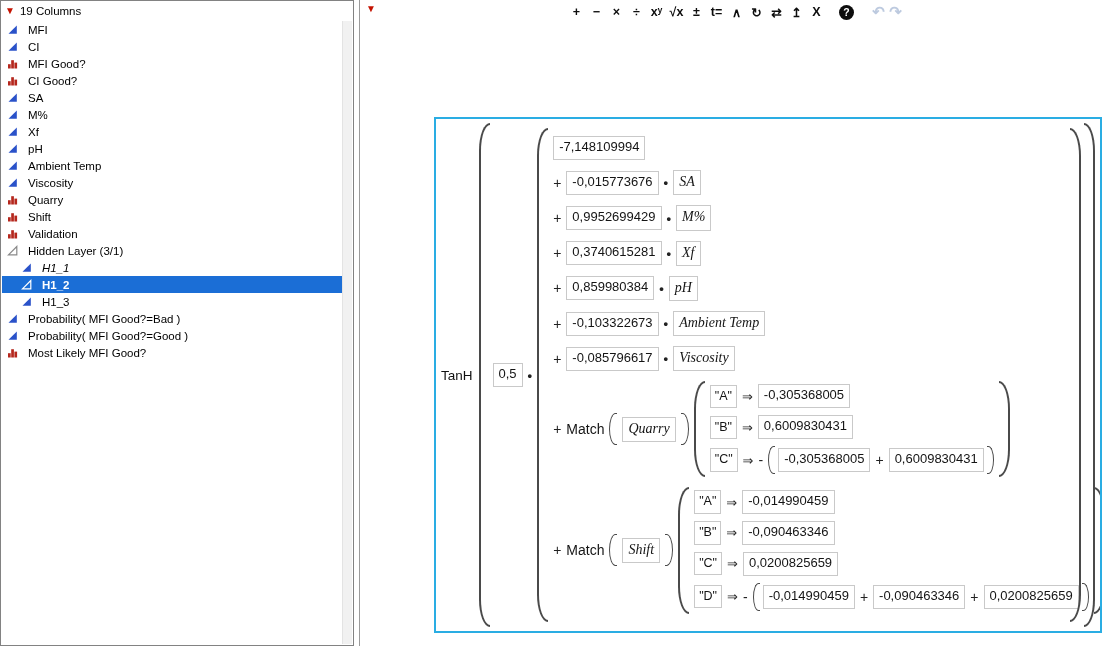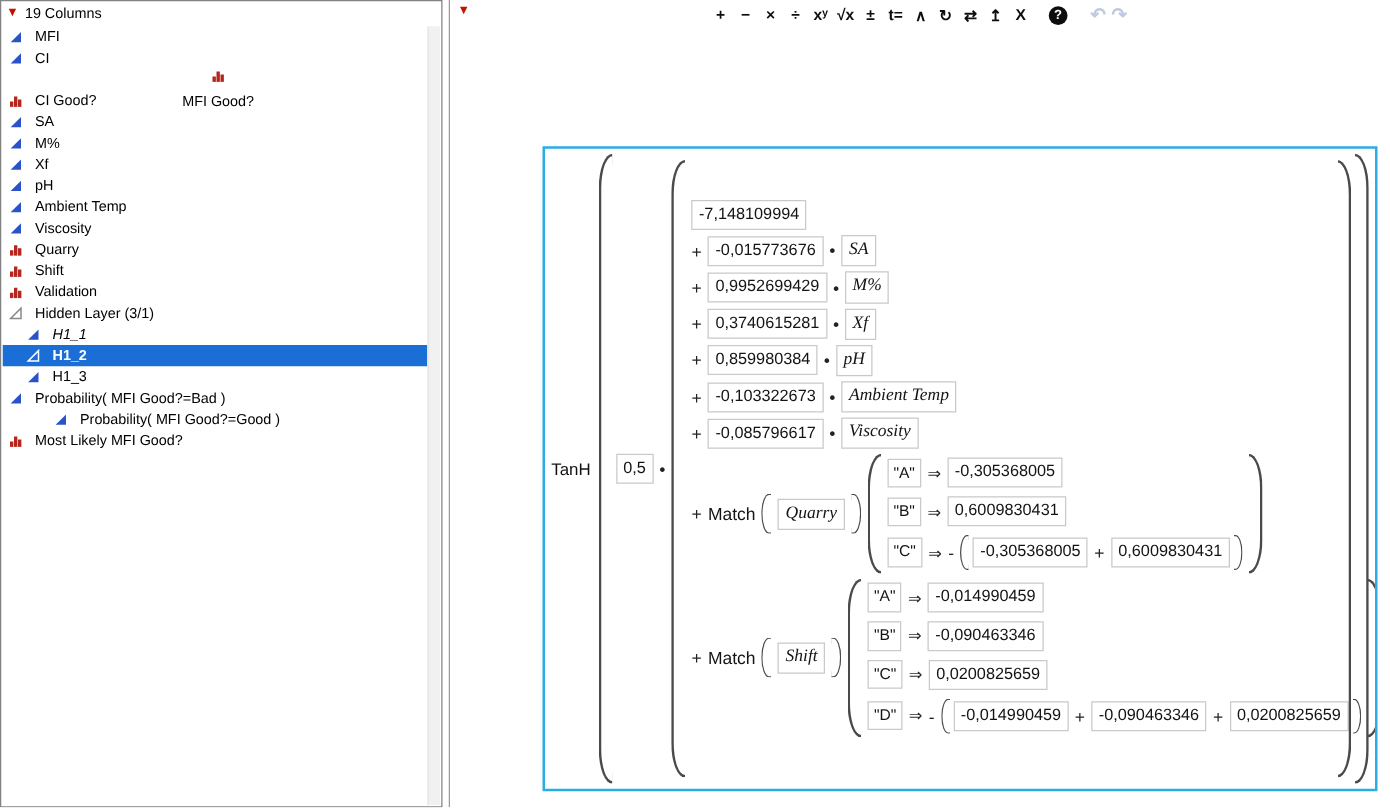--- a/index.html
+++ b/index.html
@@ -35,21 +35,21 @@
   .tbtn.undo{margin-left:16px;}
   .tbtn.undo,.tbtn.redo{color:#bdcadf;font-size:15px;font-weight:700;}
 
   
   .formula-wrap{position:absolute;left:74px;top:117px;width:668px;height:516px;box-sizing:border-box;
                 border:2px solid #2aade3;background:#fff;display:flex;align-items:stretch;
                 padding:4px 5px;gap:3px;overflow:hidden;}
   .fnname{align-self:center;font-size:13.5px;color:#111;margin-right:3px;white-space:nowrap;}
   .inner{display:flex;align-items:center;gap:5px;align-self:stretch;padding:5px 0;min-width:0;}
   .sum{display:flex;flex-direction:column;justify-content:center;align-items:flex-start;
-       gap:4px;align-self:stretch;min-width:0;}
+       gap:10px;align-self:stretch;min-width:0;}
   .trow{display:flex;align-items:center;gap:5px;}
   .crow{display:flex;align-items:center;gap:5px;}
   .cases{display:flex;flex-direction:column;gap:7px;padding:3px 2px;align-items:flex-start;}
   .casewrap{display:flex;align-items:stretch;gap:3px;}
   .negwrap{display:flex;align-items:stretch;gap:3px;}
   .neginner{display:flex;align-items:center;gap:5px;padding:2px 0;}
 
   .par{border:2px solid #4a4a4a;align-self:stretch;flex:0 0 auto;}
   .pl{width:9px;border-right:0;border-radius:12px 0 0 12px / 30px 0 0 30px;}
   .pr{width:9px;border-left:0;border-radius:0 12px 12px 0 / 0 30px 30px 0;}
@@ -82,21 +82,21 @@
             <polygon points="1.5,9.8 9.8,9.8 9.8,1.5" fill="#2a52c9"></polygon>
           </svg>
           <span class="clabel">MFI</span>
         </div>
         <div class="citem" style="padding-left: 5px;">
           <svg width="11" height="11" viewBox="0 0 11 11" class="cicon">
             <polygon points="1.5,9.8 9.8,9.8 9.8,1.5" fill="#2a52c9"></polygon>
           </svg>
           <span class="clabel">CI</span>
         </div>
-        <div class="citem" style="padding-left: 5px; flex-direction: column;">
+        <div class="citem" style="padding-left: 5px;">
           <svg width="11" height="11" viewBox="0 0 11 11" class="cicon">
             <rect x="1" y="6.2" width="2.7" height="4.3" fill="#b5271d"></rect>
             <rect x="4.2" y="2.2" width="2.7" height="8.3" fill="#b5271d"></rect>
             <rect x="7.4" y="4.6" width="2.7" height="5.9" fill="#b5271d"></rect>
           </svg>
           <span class="clabel">MFI Good?</span>
         </div>
         <div class="citem" style="padding-left: 5px;">
           <svg width="11" height="11" viewBox="0 0 11 11" class="cicon">
             <rect x="1" y="6.2" width="2.7" height="4.3" fill="#b5271d"></rect>
@@ -188,21 +188,21 @@
             <polygon points="1.5,9.8 9.8,9.8 9.8,1.5" fill="#2a52c9"></polygon>
           </svg>
           <span class="clabel">H1_3</span>
         </div>
         <div class="citem" style="padding-left: 5px;">
           <svg width="11" height="11" viewBox="0 0 11 11" class="cicon">
             <polygon points="1.5,9.8 9.8,9.8 9.8,1.5" fill="#2a52c9"></polygon>
           </svg>
           <span class="clabel">Probability( MFI Good?=Bad )</span>
         </div>
-        <div class="citem" style="padding-left: 5px; margin-left: 36px;">
+        <div class="citem" style="padding-left: 5px;">
           <svg width="11" height="11" viewBox="0 0 11 11" class="cicon">
             <polygon points="1.5,9.8 9.8,9.8 9.8,1.5" fill="#2a52c9"></polygon>
           </svg>
           <span class="clabel">Probability( MFI Good?=Good )</span>
         </div>
         <div class="citem" style="padding-left: 5px;">
           <svg width="11" height="11" viewBox="0 0 11 11" class="cicon">
             <rect x="1" y="6.2" width="2.7" height="4.3" fill="#b5271d"></rect>
             <rect x="4.2" y="2.2" width="2.7" height="8.3" fill="#b5271d"></rect>
             <rect x="7.4" y="4.6" width="2.7" height="5.9" fill="#b5271d"></rect>

